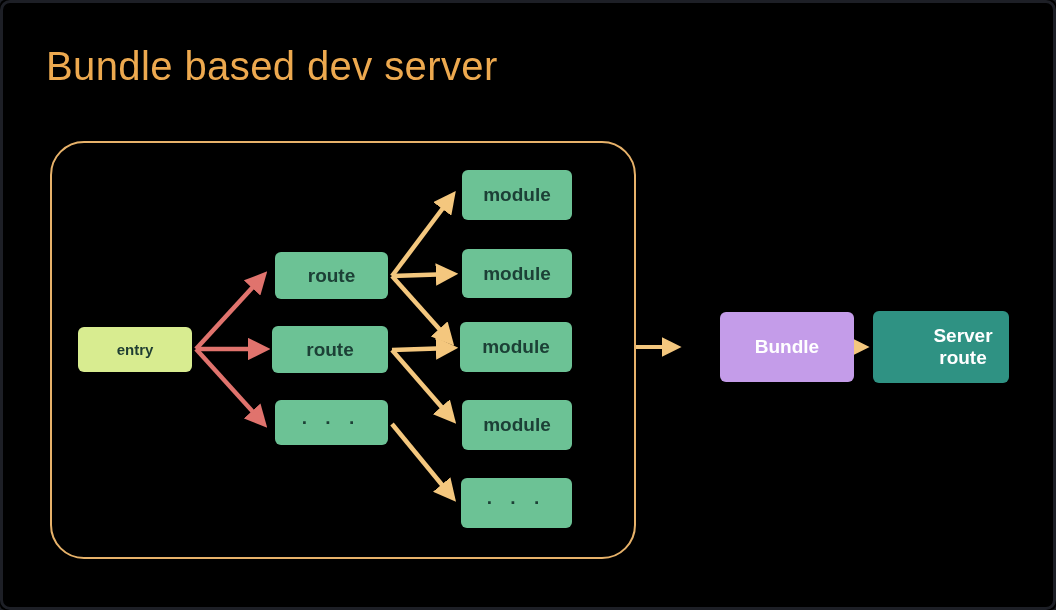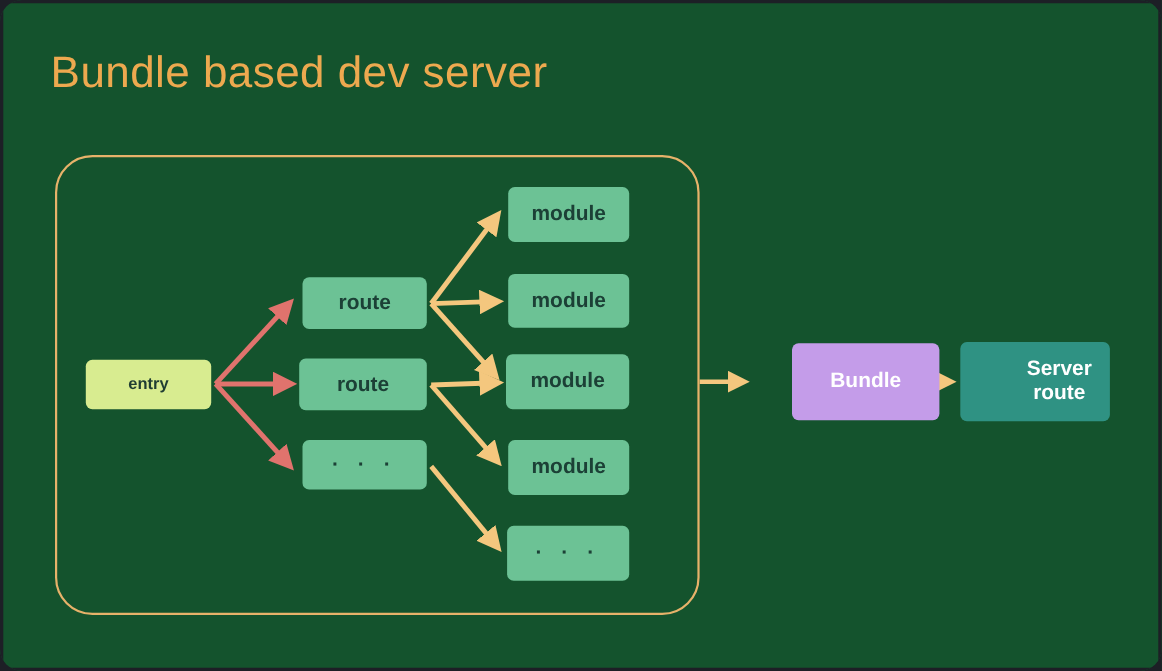--- a/index.html
+++ b/index.html
@@ -10,22 +10,22 @@
   body {
     width: 1056px;
     height: 610px;
     overflow: hidden;
     font-family: "Liberation Sans", sans-serif;
   }
   #canvas {
     position: relative;
     width: 1056px;
     height: 610px;
-    background: #14532d;
-    border-radius: 20px;
+    background: #000000;
+    border-radius: 5px;
     box-sizing: border-box;
     overflow: hidden;
   }
   #frame-edge {
     position: absolute;
     inset: 0;
     border-radius: 10px;
     border: 3px solid #1d1f26;
     pointer-events: none;
     box-sizing: border-box;

